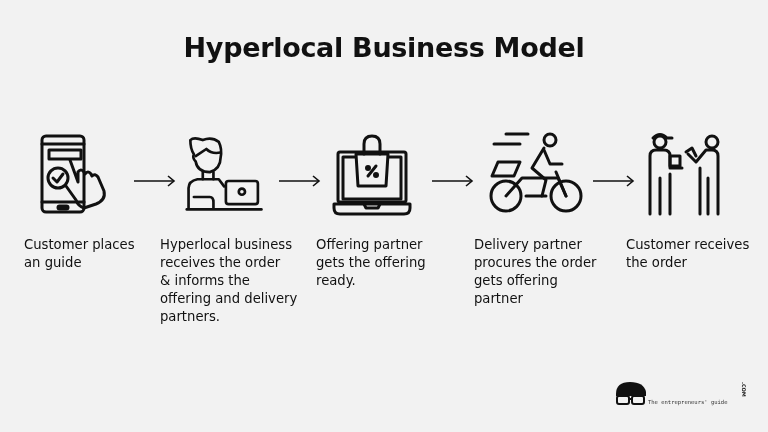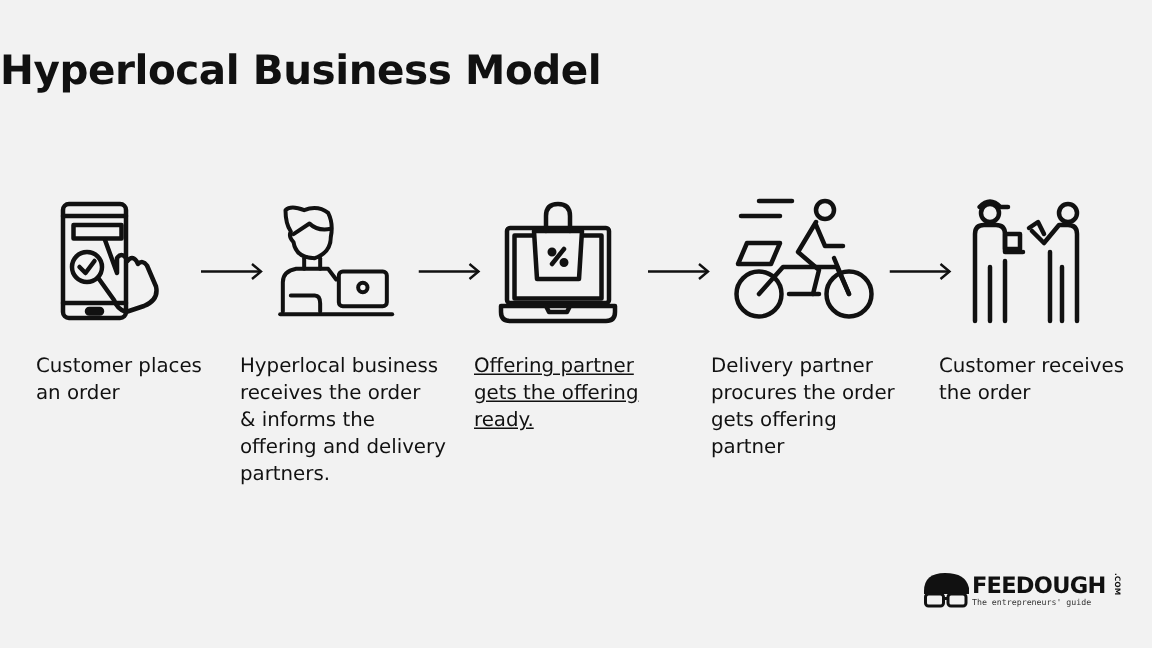--- a/index.html
+++ b/index.html
@@ -1,21 +1,21 @@
 <!DOCTYPE html>
 <html><head>
 <meta charset="utf-8">
 <style>
   html, body { margin:0; padding:0; }
   body {
     width:768px; height:432px; background:#f2f2f2; position:relative; overflow:hidden;
     font-family:"DejaVu Sans", sans-serif; color:#111;
   }
   .title {
-    position:absolute; left:0; width:768px; top:32px; 
+    position:absolute; left:0; width:768px; top:32px; text-align:center;
     font-size:27px; font-weight:bold; letter-spacing:-0.3px;
   }
   .icon { position:absolute; top:128px; width:80px; height:90px; }
   .icon svg { width:100%; height:100%; }
   .arrow { position:absolute; top:172px; width:42px; height:12px; }
   .step-text {
     position:absolute; top:236px; font-size:13.2px; line-height:18px; width:150px;
     white-space:pre-line;
   }
   .logo { position:absolute; left:614px; top:380px; width:140px; height:30px; }
@@ -130,39 +130,38 @@
     <rect x="26" y="28" width="10" height="10"></rect>
     <circle cx="68" cy="14" r="6"></circle>
     <path d="M74 86 L74 28 Q74 22 68 22 L62 22 L52 34 L44 26"></path>
     <path d="M42 24 L48 20 L52 28"></path>
     <line x1="64" y1="50" x2="64" y2="86"></line>
     <line x1="56" y1="40" x2="56" y2="86"></line>
   </svg>
 </div>
 
 <div class="step-text" style="left:24px;">Customer places
-an order</div>
+an guide</div>
 <div class="step-text" style="left:160px;">Hyperlocal business
 receives the order
 &amp; informs the
 offering and delivery
 partners.</div>
-<div class="step-text" style="left:316px;text-decoration:underline;">Offering partner
+<div class="step-text" style="left:316px;">Offering partner
 gets the offering
 ready.</div>
 <div class="step-text" style="left:474px;">Delivery partner
 procures the order
 gets offering
 partner</div>
 <div class="step-text" style="left:626px;">Customer receives
 the order</div>
 
 <div class="logo">
   <svg class="logo-face" viewBox="0 0 34 28">
     <path d="M2 14 Q2 2 16 2 Q30 2 32 12 L32 16 L2 16 Z" fill="#111"></path>
     <rect x="3" y="16" width="12" height="8" rx="2" fill="#f2f2f2" stroke="#111" stroke-width="2"></rect>
     <rect x="18" y="16" width="12" height="8" rx="2" fill="#f2f2f2" stroke="#111" stroke-width="2"></rect>
     <line x1="15" y1="19" x2="18" y2="19" stroke="#111" stroke-width="2"></line>
   </svg>
-  <div class="logo-name">FEEDOUGH</div>
   <div class="logo-com">.COM</div>
   <div class="logo-tag">The entrepreneurs' guide</div>
 </div>
 
 </body></html>

